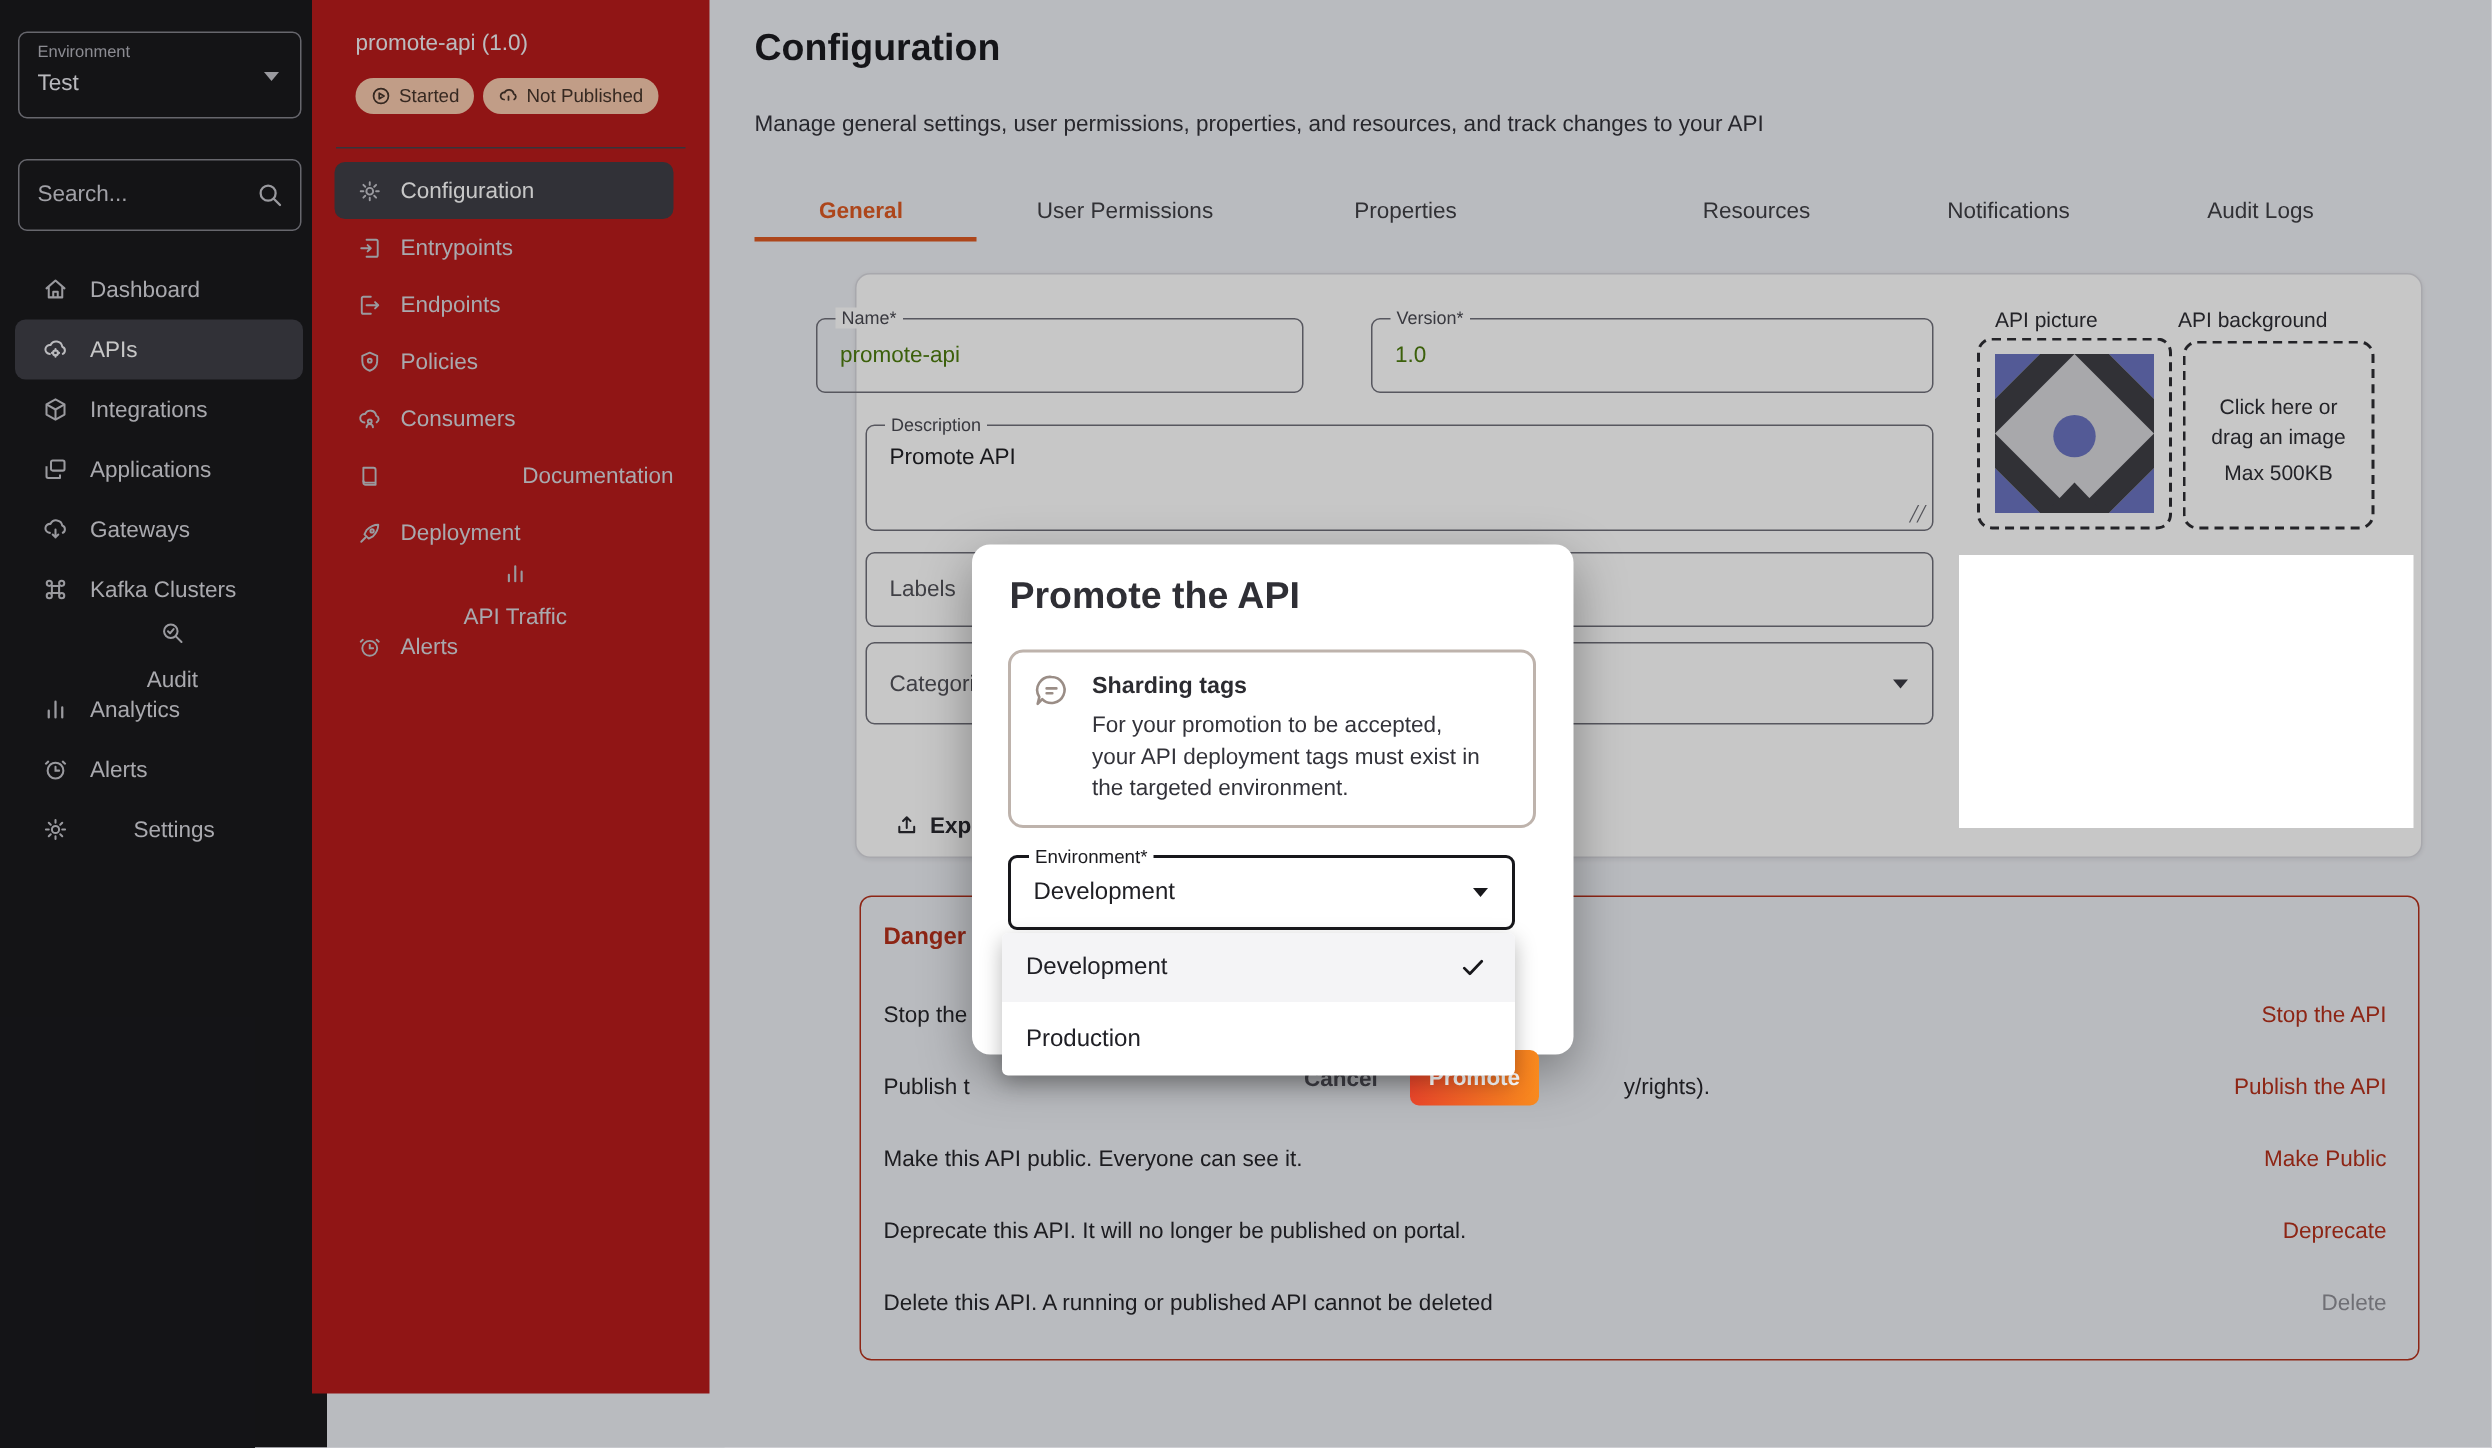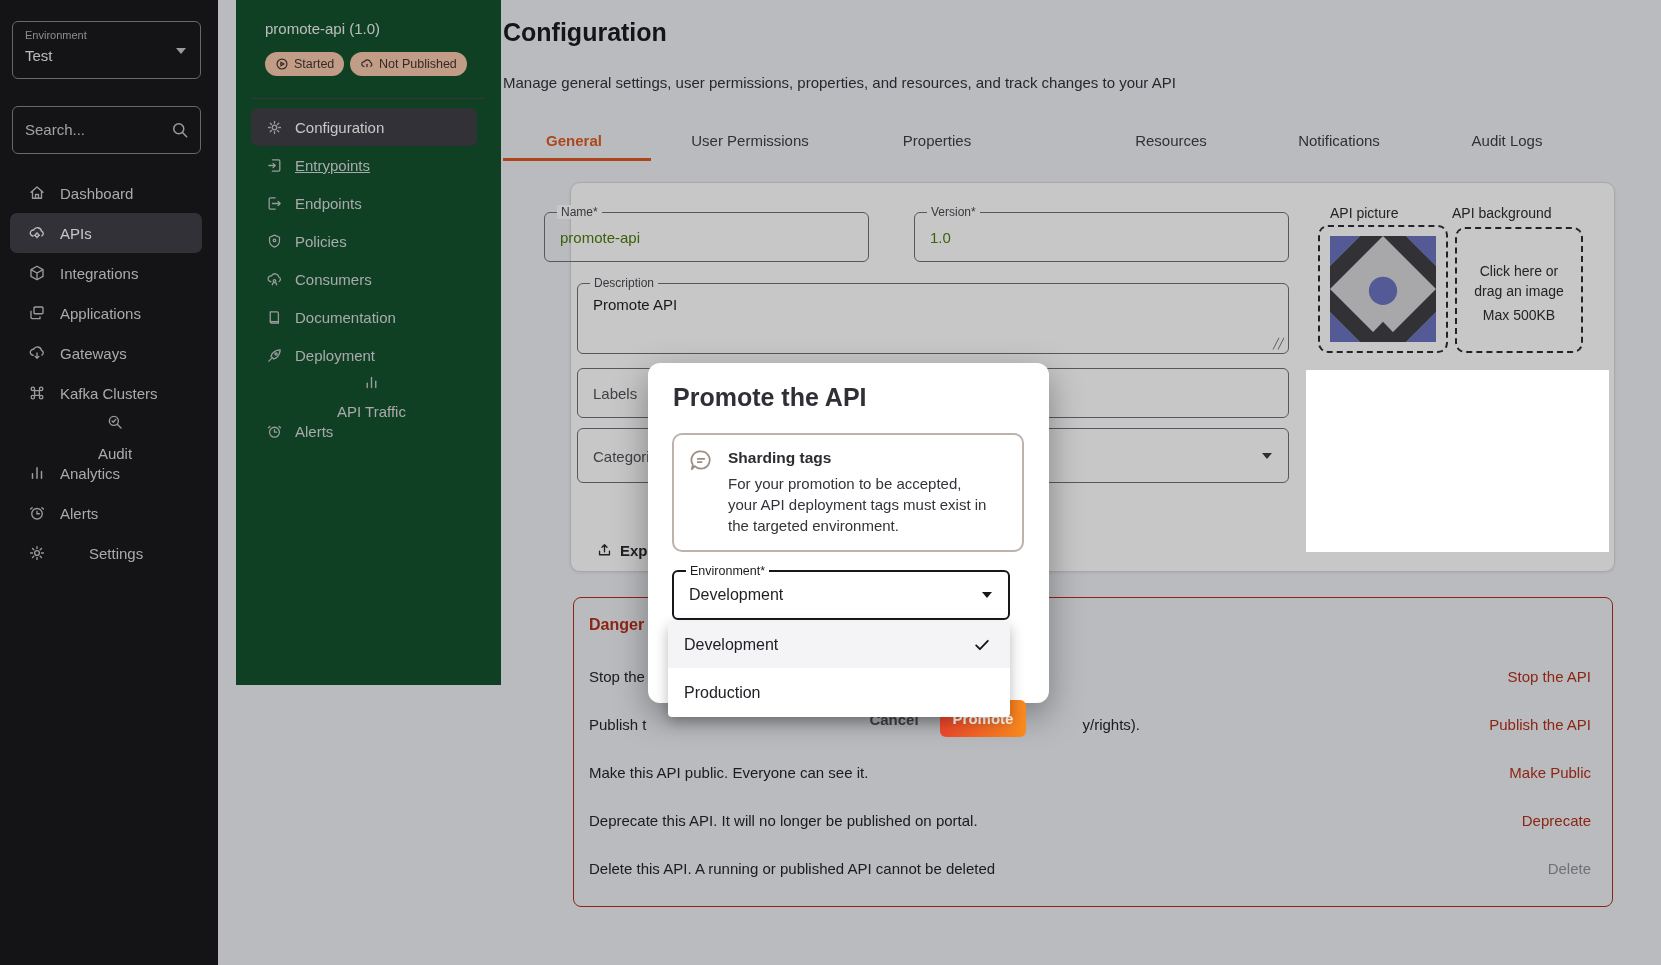--- a/index.html
+++ b/index.html
@@ -15,21 +15,21 @@
   .env-caret{position:absolute;right:14px;top:26px;}
   .searchbox{position:absolute;left:12px;top:106px;width:189px;height:48px;border:1px solid #84848c;border-radius:6px;box-sizing:border-box;}
   .search-ph{position:absolute;left:12px;top:14px;font-size:15px;color:#cfcfd6;}
   .searchbox .icn{position:absolute;right:10px;top:13px;color:#c6c6cc;}
   .nav-item{position:absolute;left:10px;width:192px;height:40px;border-radius:7px;display:flex;align-items:center;gap:14px;padding-left:18px;box-sizing:border-box;color:#d9d9df;font-size:15px;cursor:pointer;}
   .nav-item.active{background:#3f3f47;color:#ffffff;}
   .icn{display:inline-flex;color:#c6c6cc;}
   .nav-item.active .icn{color:#f0f0f4;}
 
   
-  .subsidebar{position:absolute;left:236px;top:0;width:265px;height:685px;background:#14532d;}
+  .subsidebar{position:absolute;left:208px;top:0;width:265px;height:929px;background:#b91c1c;}
   .api-title{position:absolute;left:29px;top:20px;font-size:15px;color:#f0f0f4;}
   .badge{position:absolute;top:52px;height:24px;display:inline-flex;align-items:center;gap:5px;padding:0 10px;border-radius:999px;background:#f8c9ae;color:#46352b;font-size:12.5px;}
   .badge .icn{color:#46352b;}
   .sub-divider{position:absolute;left:16px;top:98px;width:233px;height:1px;background:#45454c;}
   .sub-item{position:absolute;left:15px;width:226px;height:38px;border-radius:7px;display:flex;align-items:center;gap:12px;padding-left:15px;box-sizing:border-box;color:#d9d9df;font-size:15px;cursor:pointer;}
   .sub-item.active{background:#3f3f47;color:#ffffff;}
 
   
   .main-bg{position:absolute;left:483px;top:0;width:1178px;height:965px;background:#eef0f5;}
   .page-title{position:absolute;left:503px;top:18px;font-size:25px;font-weight:800;color:#1c1c20;}
@@ -313,21 +313,21 @@
 
     <div class="sub-item active" style="top:108px;">
       <span class="icn">
           <svg width="17" height="17" viewBox="0 0 24 24" fill="none" stroke="currentColor" stroke-width="1.8" stroke-linecap="round">
             <circle cx="12" cy="12" r="3.2"></circle>
             <path d="M12 3.5 v2.5 M12 18 v2.5 M3.5 12 h2.5 M18 12 h2.5 M6 6 l1.8 1.8 M16.2 16.2 L18 18 M18 6 l-1.8 1.8 M7.8 16.2 L6 18"></path>
           </svg>
         </span>
       <span>Configuration</span>
     </div>
-    <div class="sub-item" style="top:146px;text-decoration:underline;">
+    <div class="sub-item" style="top:146px;">
       <span class="icn">
           <svg width="17" height="17" viewBox="0 0 24 24" fill="none" stroke="currentColor" stroke-width="1.8" stroke-linecap="round" stroke-linejoin="round">
             <path d="M9 4 H18 a1.5 1.5 0 0 1 1.5 1.5 V18.5 A1.5 1.5 0 0 1 18 20 H9"></path>
             <path d="M4 12 H13 M10 9 l3 3 -3 3"></path>
           </svg>
         </span>
       <span>Entrypoints</span>
     </div>
     <div class="sub-item" style="top:184px;">
       <span class="icn">
@@ -350,21 +350,21 @@
     <div class="sub-item" style="top:260px;">
       <span class="icn">
           <svg width="17" height="17" viewBox="0 0 24 24" fill="none" stroke="currentColor" stroke-width="1.8" stroke-linecap="round" stroke-linejoin="round">
             <path d="M7 15 a4 4 0 1 1 .6-7.96 A5.5 5.5 0 0 1 18 8.5 a3.5 3.5 0 0 1 .5 6.4"></path>
             <circle cx="12" cy="14" r="1.8"></circle>
             <path d="M9 19.5 a3 3 0 0 1 6 0"></path>
           </svg>
         </span>
       <span>Consumers</span>
     </div>
-    <div class="sub-item" style="top:298px;">
+    <div class="sub-item" style="top:298px;justify-content:space-between;">
       <span class="icn">
           <svg width="17" height="17" viewBox="0 0 24 24" fill="none" stroke="currentColor" stroke-width="1.8" stroke-linejoin="round">
             <path d="M6 4 H15.5 a2 2 0 0 1 2 2 V20 H8 a2 2 0 0 1 -2 -2 z"></path>
             <path d="M6 16 a2 2 0 0 0 2 2 h9.5"></path>
           </svg>
         </span>
       <span>Documentation</span>
     </div>
     <div class="sub-item" style="top:336px;">
       <span class="icn">

